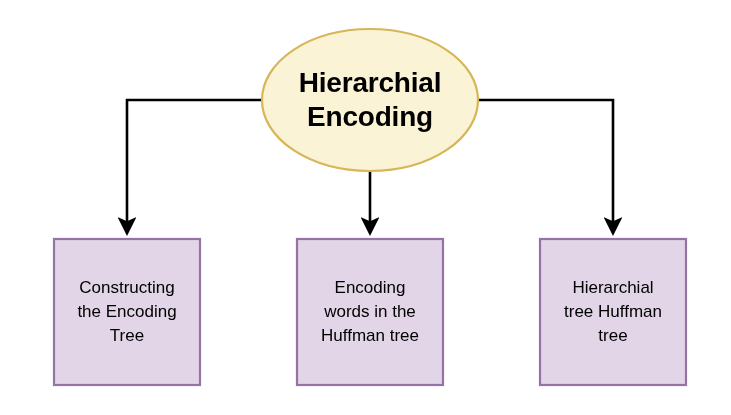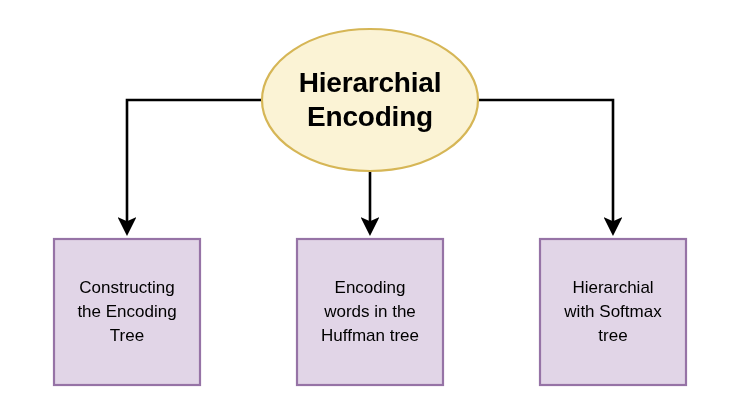--- a/index.html
+++ b/index.html
@@ -95,18 +95,18 @@
     <div>
       <div>Encoding</div>
       <div>words in the</div>
       <div>Huffman tree</div>
     </div>
   </div>
 
   <div class="node-label box-label" style="left:540px; top:239px; width:146px; height:146px;">
     <div>
       <div>Hierarchial</div>
-      <div>with Softmax</div>
+      <div>tree Huffman</div>
       <div>tree</div>
     </div>
   </div>
 
 </div>
 
 </body></html>

